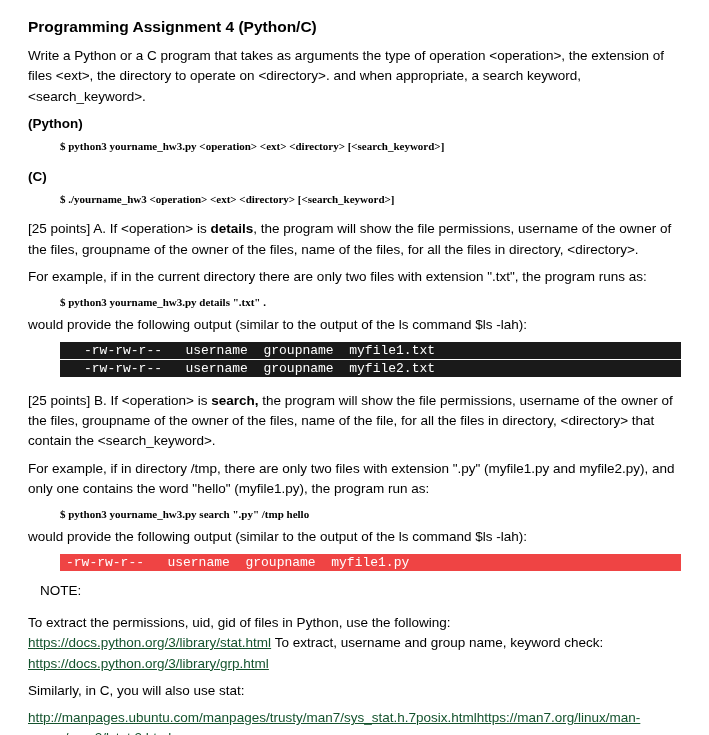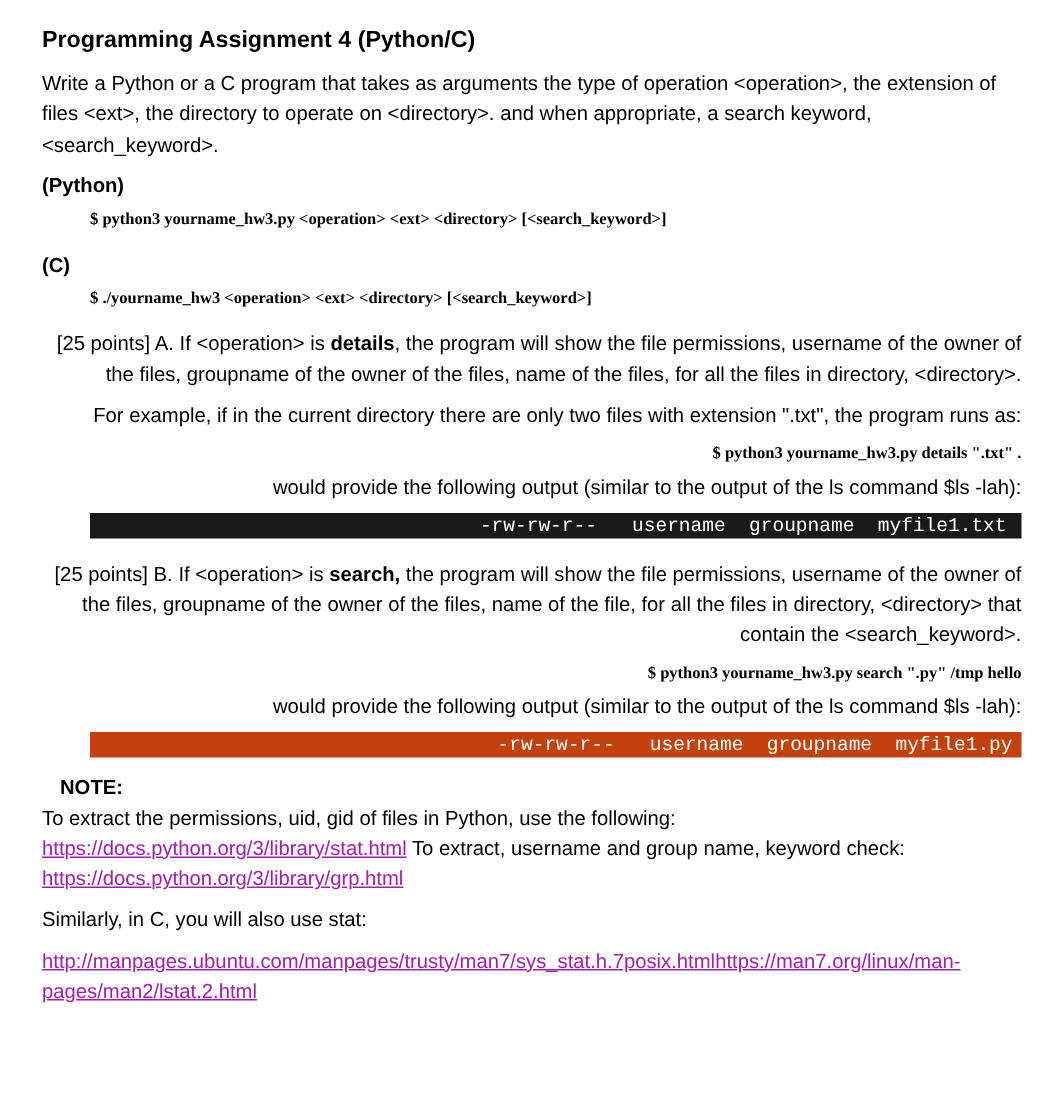--- a/index.html
+++ b/index.html
@@ -28,39 +28,39 @@
       font-family: Liberation Serif, serif;
       font-weight: bold;
       margin: 4px 0 4px 32px;
       font-size: 11px;
     }
     .terminal-line {
       background: #1a1a1a;
       color: #fff;
       font-family: 'Courier New', monospace;
       font-size: 13px;
-      padding: 1px 10px;
+      padding: 1px 24px;
       margin: 1px 0 1px 32px;
       display: block;
       white-space: pre;
     }
     .terminal-line-search {
-      background: #c2410c;
+      background: #ef4444;
       color: #fff;
       font-family: 'Courier New', monospace;
       font-size: 13px;
       padding: 1px 6px;
       margin: 1px 0 1px 32px;
       display: block;
       white-space: pre;
     }
-    a { color: #a21caf; }
-    .note-label { font-weight: bold; margin-top: 6px; margin-bottom: 0; padding-left: 12px; }
+    a { color: #14532d; }
+    .note-label { font-weight: normal; margin-top: 6px; margin-bottom: 12px; padding-left: 12px; }
     .bold { font-weight: bold; }
-    .points-section { margin-top: 12px; text-align: right; }
+    .points-section { margin-top: 12px; }
   </style>
 </head>
 <body>
 
 <h1 class="title">Programming Assignment 4  (Python/C)</h1>
 
 <p>Write a Python or a C program that takes as arguments the type of operation &lt;operation&gt;, the extension of files &lt;ext&gt;, the directory to operate on &lt;directory&gt;. and when appropriate, a search keyword, &lt;search_keyword&gt;.</p>
 
 <p class="section-label">(Python)</p>
 <p class="cmd-block">$ python3  yourname_hw3.py  &lt;operation&gt;  &lt;ext&gt;   &lt;directory&gt; [&lt;search_keyword&gt;]</p>
@@ -71,28 +71,30 @@
 <div class="points-section">
   <p>
     <span>[25 points]</span>
     <span>A.</span>
     <span> If &lt;operation&gt; is </span><span class="bold">details</span><span>, the program will show the file permissions, username of the owner of the files, groupname of the owner of the files, name of the files, for all the files in directory, &lt;directory&gt;.</span>
   </p>
   <p>For example, if in the current directory there are only two files with extension ".txt", the program runs as:</p>
   <p class="cmd-block"><span>$ python3  yourname_hw3.py  details ".txt" .</span></p>
   <p>would provide the following output (similar to the output of the ls command $ls -lah):</p>
   <span class="terminal-line">-rw-rw-r--   username  groupname  myfile1.txt</span>
+  <span class="terminal-line">-rw-rw-r--   username  groupname  myfile2.txt</span>
 </div>
 
 <div class="points-section" style="margin-top:14px;">
   <p>
     <span>[25 points]</span>
     <span>B.</span>
     <span> If &lt;operation&gt; is </span><span class="bold">search,</span><span> the program will show the file permissions, username of the owner of the files, groupname of the owner of the files, name of the file, for all the files in directory, &lt;directory&gt; that contain the &lt;search_keyword&gt;.</span>
   </p>
+  <p>For example, if in directory /tmp, there are only two files with extension ".py" (myfile1.py and myfile2.py), and only one contains the word "hello" (myfile1.py), the program run as:</p>
   <p class="cmd-block"><span>$ python3  yourname_hw3.py  search  ".py"  /tmp  hello</span></p>
   <p>would provide the following output (similar to the output of the ls command $ls -lah):</p>
   <span class="terminal-line-search">-rw-rw-r--   username  groupname  myfile1.py</span>
 </div>
 
 <div style="margin-top:10px;">
   <p class="note-label">NOTE:</p>
   <p>
     <span>To extract the permissions, uid, gid of files in Python, use the following:</span><br>
     <a href="#">https://docs.python.org/3/library/stat.html</a><span>  To extract, username and group name, keyword check:</span><br>

